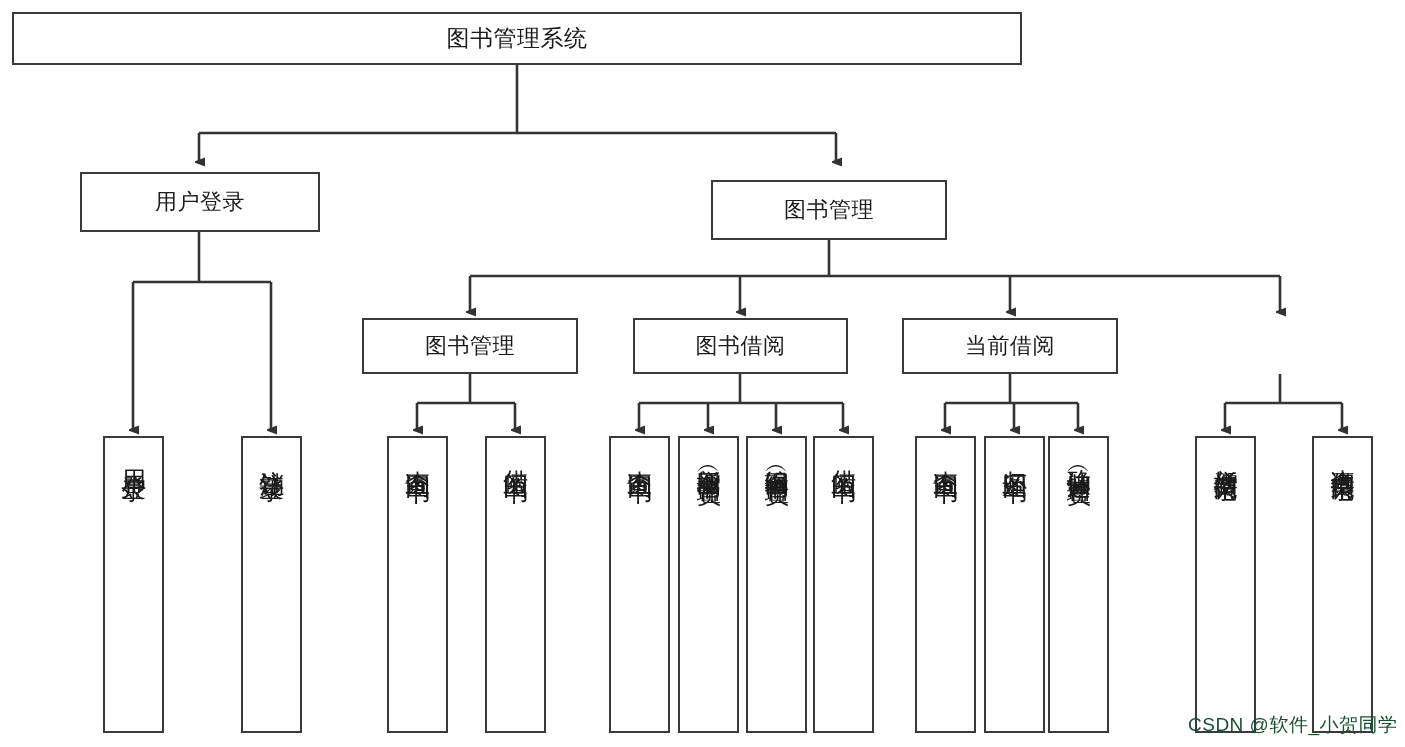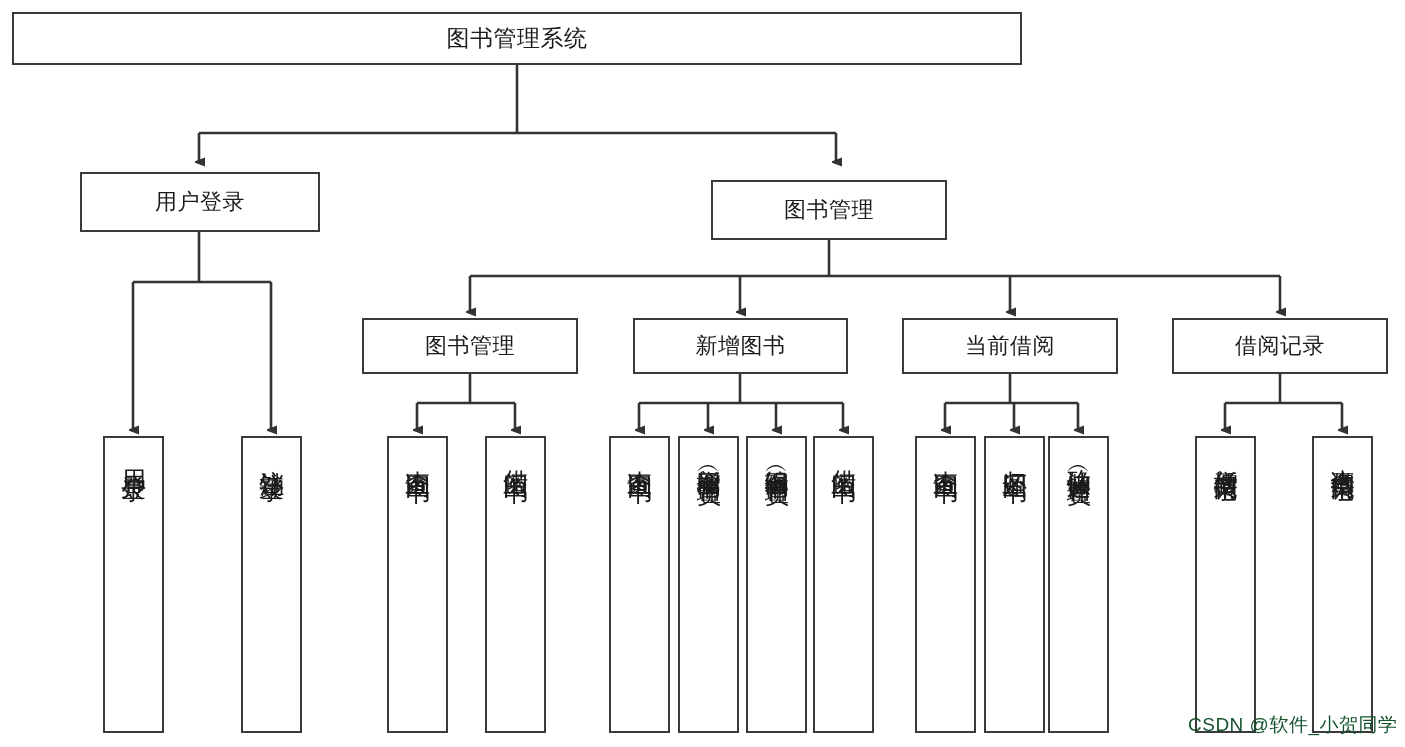--- a/index.html
+++ b/index.html
@@ -122,30 +122,27 @@
 
   <div class="node h-node" style="left:711px;top:172px;width:236px;height:60px;margin-top:8px;">
     <span class="lbl">图书管理</span>
   </div>
 
   <div class="node h-node" style="left:362px;top:318px;width:216px;height:56px;">
     <span class="lbl">图书管理</span>
   </div>
 
   <div class="node h-node" style="left:633px;top:318px;width:215px;height:56px;">
-    <span class="lbl">新增图书</span>
+    <span class="lbl">图书借阅</span>
   </div>
 
   <div class="node h-node" style="left:902px;top:318px;width:216px;height:56px;">
     <span class="lbl">当前借阅</span>
   </div>
 
-  <div class="node h-node" style="left:1172px;top:318px;width:216px;height:56px;">
-    <span class="lbl">借阅记录</span>
-  </div>
 
   <div class="node v-node" style="left:103px;top:436px;width:61px;height:297px;">
     <span class="lbl">用户登录</span>
   </div>
 
   <div class="node v-node" style="left:241px;top:436px;width:61px;height:297px;">
     <span class="lbl">注销登录</span>
   </div>
 
   <div class="node v-node" style="left:387px;top:436px;width:61px;height:297px;">

